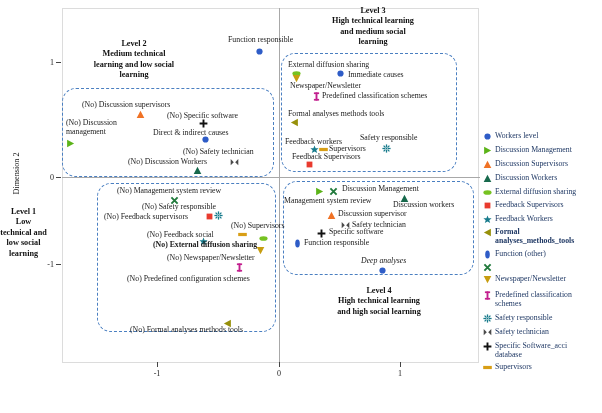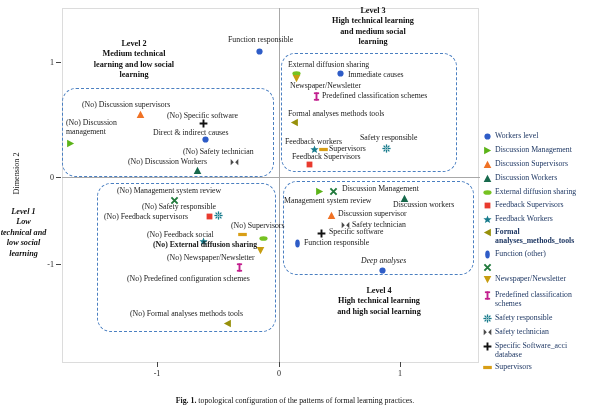--- a/index.html
+++ b/index.html
@@ -32,21 +32,20 @@
     color:#1f3864; white-space:pre-line; }
 </style>
 </head>
 <body>
 
 <div class="fig" id="fig">
   <div class="plot-border"></div>
   <div class="vline"></div>
   <div class="hline"></div>
   <div class="y-title">Dimension 2</div>
-  <div class="caption"><span class="cap-b">Fig. 1.</span><span> topological configuration of the patterns of formal learning practices.</span></div>
   <div class="legend" id="legend">
       <div class="" style="position: absolute; left: 0px; top: 0px; width: 121px;">
         <span class="marker" style="left: 1.5px; top: 131.5px;"><svg width="9" height="9" viewBox="0 0 9 9">
             <circle cx="4.5" cy="4.5" r="3.1" fill="#2e5cc7"></circle>
           </svg></span>
         <div class="legend-label" style="top: 131px; color: rgb(31, 56, 100);">Workers level</div>
       </div>
       <div class="" style="position: absolute; left: 0px; top: 0px; width: 121px;">
         <span class="marker" style="left: 1.5px; top: 145.5px;"><svg width="9" height="9" viewBox="0 0 9 9">
             <polygon points="1.1,0.7 8.1,4.5 1.1,8.3" fill="#5bb318"></polygon>
@@ -172,21 +171,21 @@
     <div class="cluster-box" style="left: 97px; top: 183px; width: 179px; height: 149px; border-color: rgb(74, 127, 193);"></div>
     <div class="cluster-box" style="left: 283px; top: 181px; width: 191px; height: 94px; border-color: rgb(74, 127, 193);"></div>
     <div class="qtitle" style="left: 58px; top: 39px; width: 152px;">Level 2
 Medium technical
 learning and low social
 learning</div>
     <div class="qtitle" style="left: 298px; top: 6px; width: 150px;">Level 3
 High technical learning
 and medium social
 learning</div>
-    <div class="qtitle" style="left: 0px; top: 207px; width: 47px; font-style: italic;">Level 1
+    <div class="qtitle" style="left: 0px; top: 207px; width: 47px;">Level 1
 Low technical and
 low social learning</div>
     <div class="qtitle" style="left: 304px; top: 286px; width: 150px;">Level 4
 High technical learning
 and high social learning</div>
     <span class="marker" style="left: 254.5px; top: 46.5px;"><svg width="9" height="9" viewBox="0 0 9 9">
         <circle cx="4.5" cy="4.5" r="3.1" fill="#2e5cc7"></circle>
       </svg></span>
     <div class="pt-label" style="left: 228px; top: 35px;">Function responsible</div>
     <span class="marker" style="left: 135.5px; top: 109.5px;"><svg width="9" height="9" viewBox="0 0 9 9">
@@ -303,21 +302,21 @@
         <g fill="#c21f8e">
           <rect x="1.9" y="0.4" width="5.2" height="1.7"></rect>
           <rect x="3.55" y="0.4" width="1.9" height="8.2"></rect>
           <rect x="1.9" y="6.9" width="5.2" height="1.7"></rect>
         </g>
       </svg></span>
     <div class="pt-label" style="left: 127px; top: 274px;">(No) Predefined configuration schemes</div>
     <span class="marker" style="left: 222.5px; top: 318.5px;"><svg width="9" height="9" viewBox="0 0 9 9">
         <polygon points="7.9,0.7 0.9,4.5 7.9,8.3" fill="#97900a"></polygon>
       </svg></span>
-    <div class="pt-label" style="left: 130px; top: 309px;">(No) Formal analyses methods tools</div>
+    <div class="pt-label" style="left: 130px; top: 325px;">(No) Formal analyses methods tools</div>
     <span class="marker" style="left: 314.5px; top: 186.5px;"><svg width="9" height="9" viewBox="0 0 9 9">
         <polygon points="1.1,0.7 8.1,4.5 1.1,8.3" fill="#5bb318"></polygon>
       </svg></span>
     <span class="marker" style="left: 328.5px; top: 186.5px;"><svg width="9" height="9" viewBox="0 0 9 9">
         <path d="M1.4 1.4 L7.6 7.6 M7.6 1.4 L1.4 7.6" stroke="#217a3c" stroke-width="1.9" fill="none"></path>
       </svg></span>
     <div class="pt-label" style="left: 342px; top: 184px;">Discussion Management</div>
     <div class="pt-label" style="left: 284px; top: 196px;">Management system review</div>
     <span class="marker" style="left: 399.5px; top: 193.5px;"><svg width="9" height="9" viewBox="0 0 9 9">
         <polygon points="4.5,0.8 8.3,7.9 0.7,7.9" fill="#17694c"></polygon>

